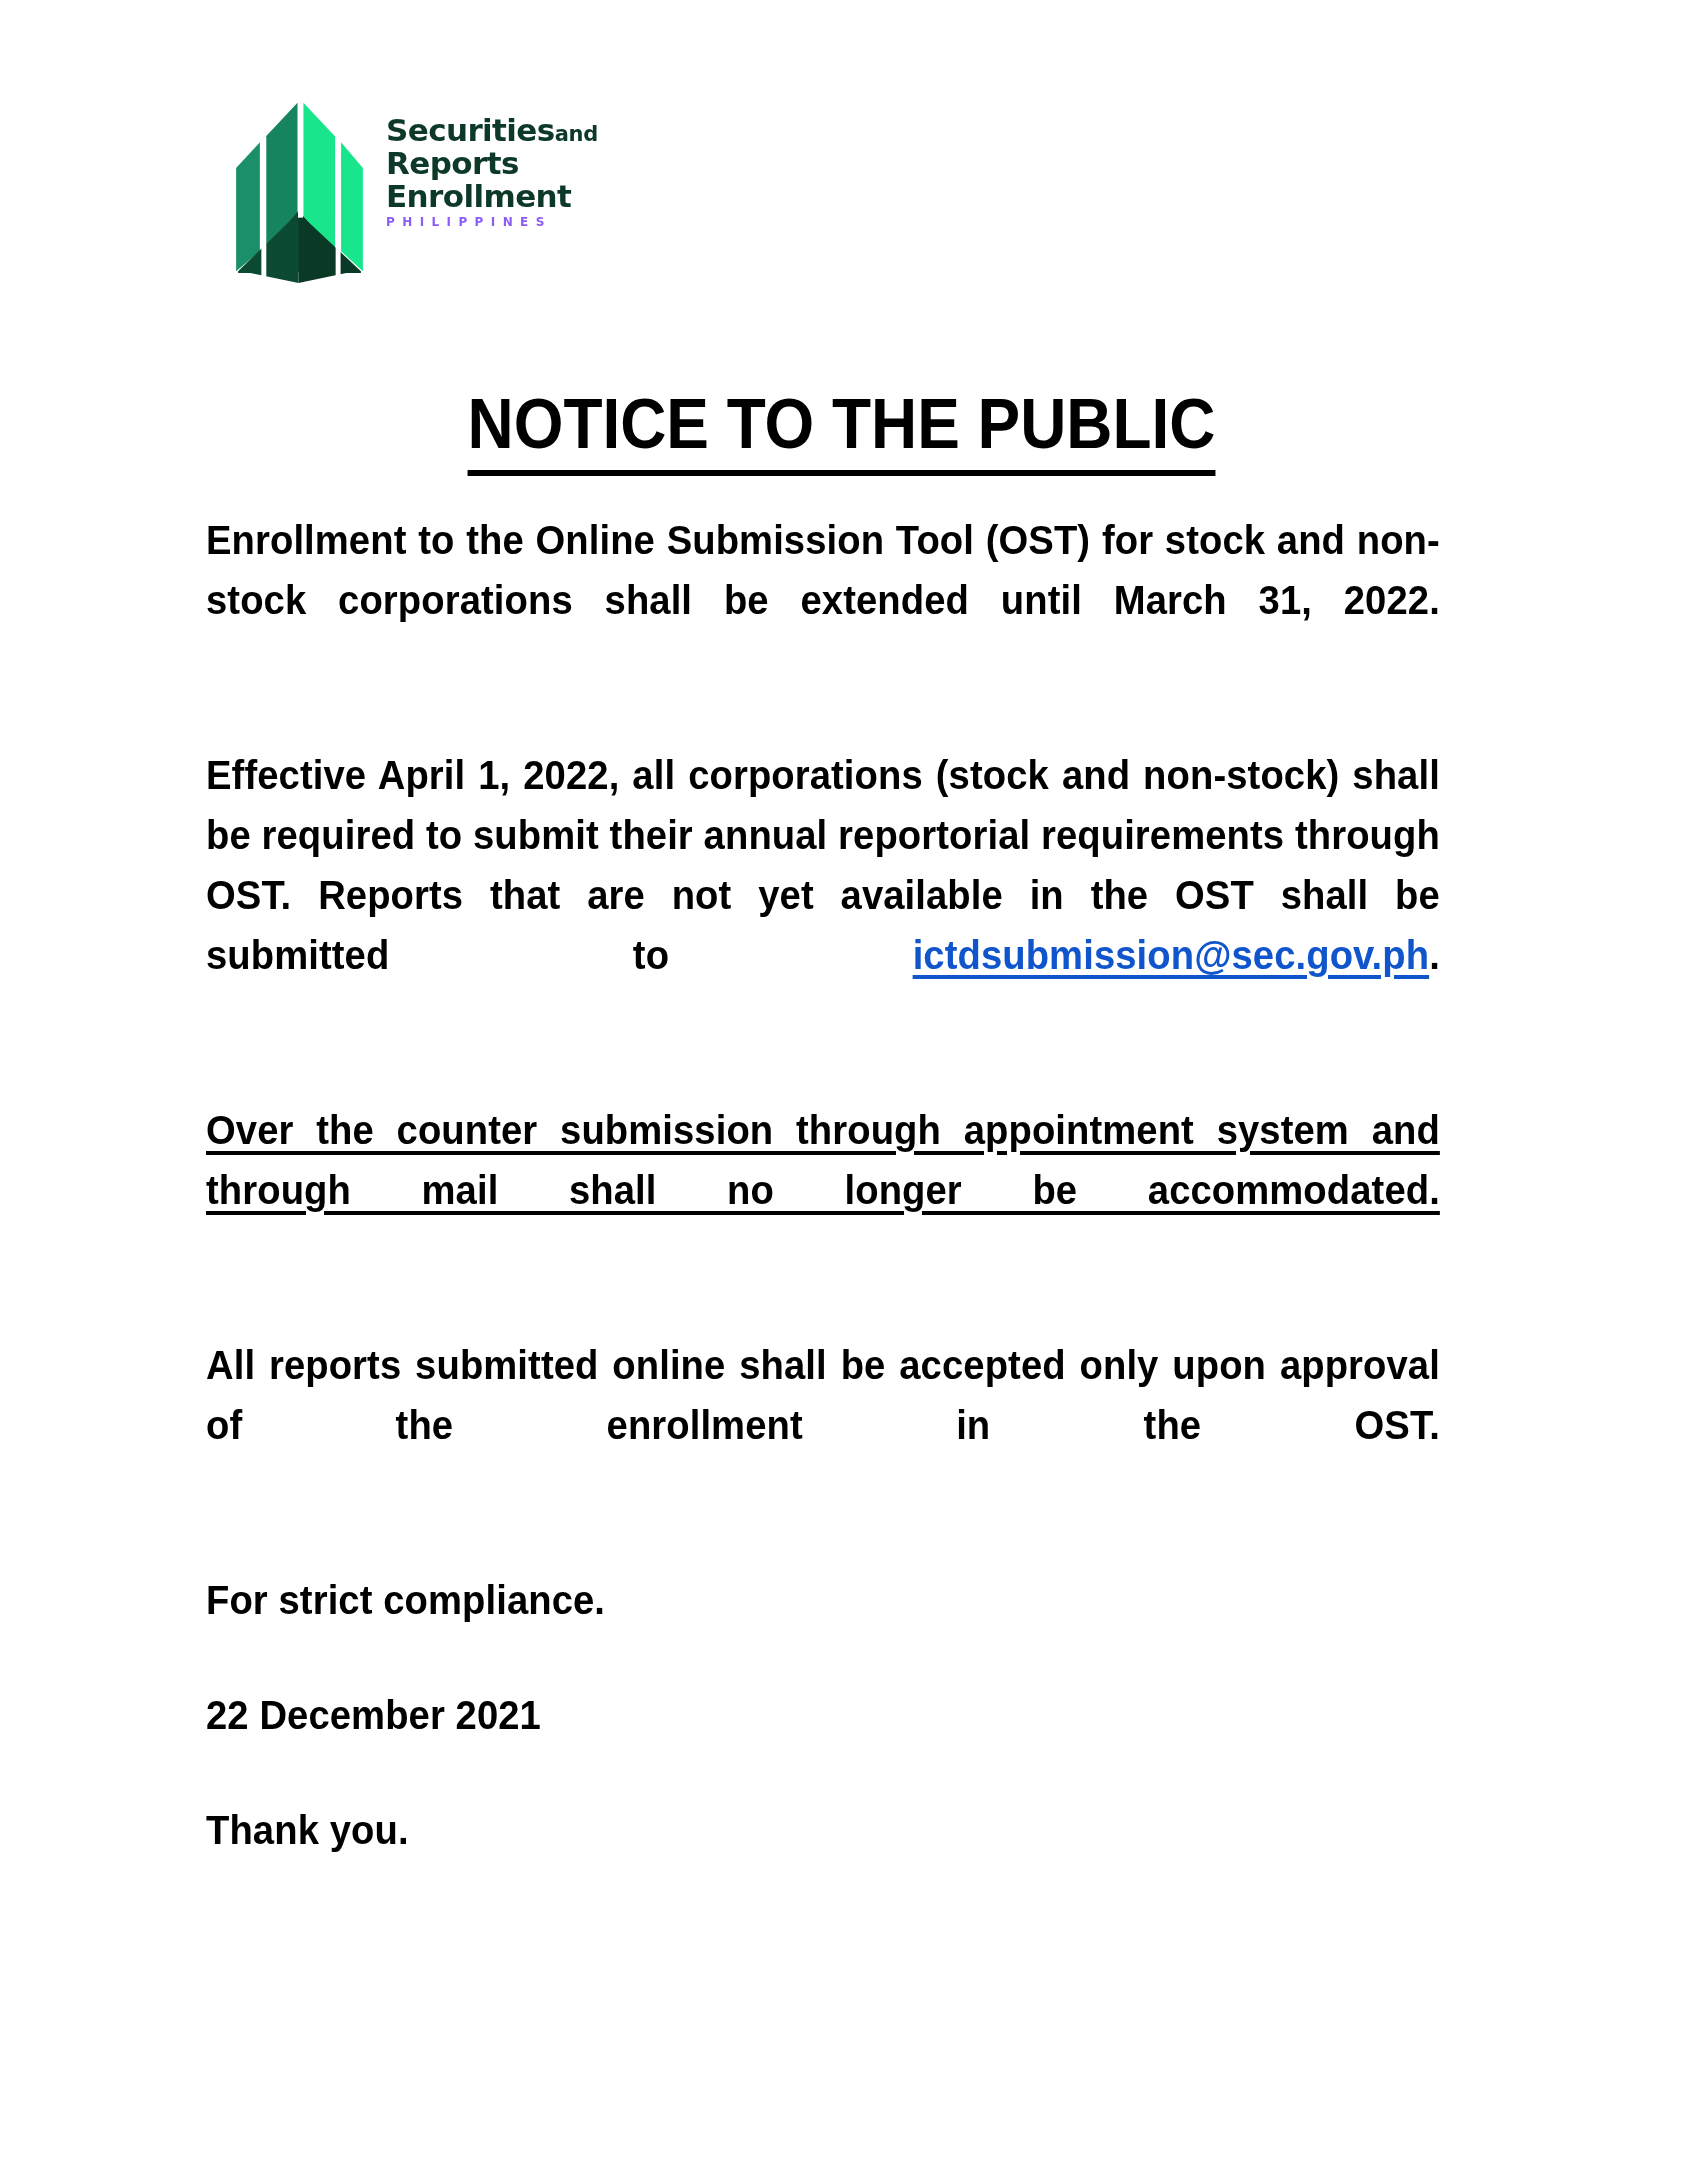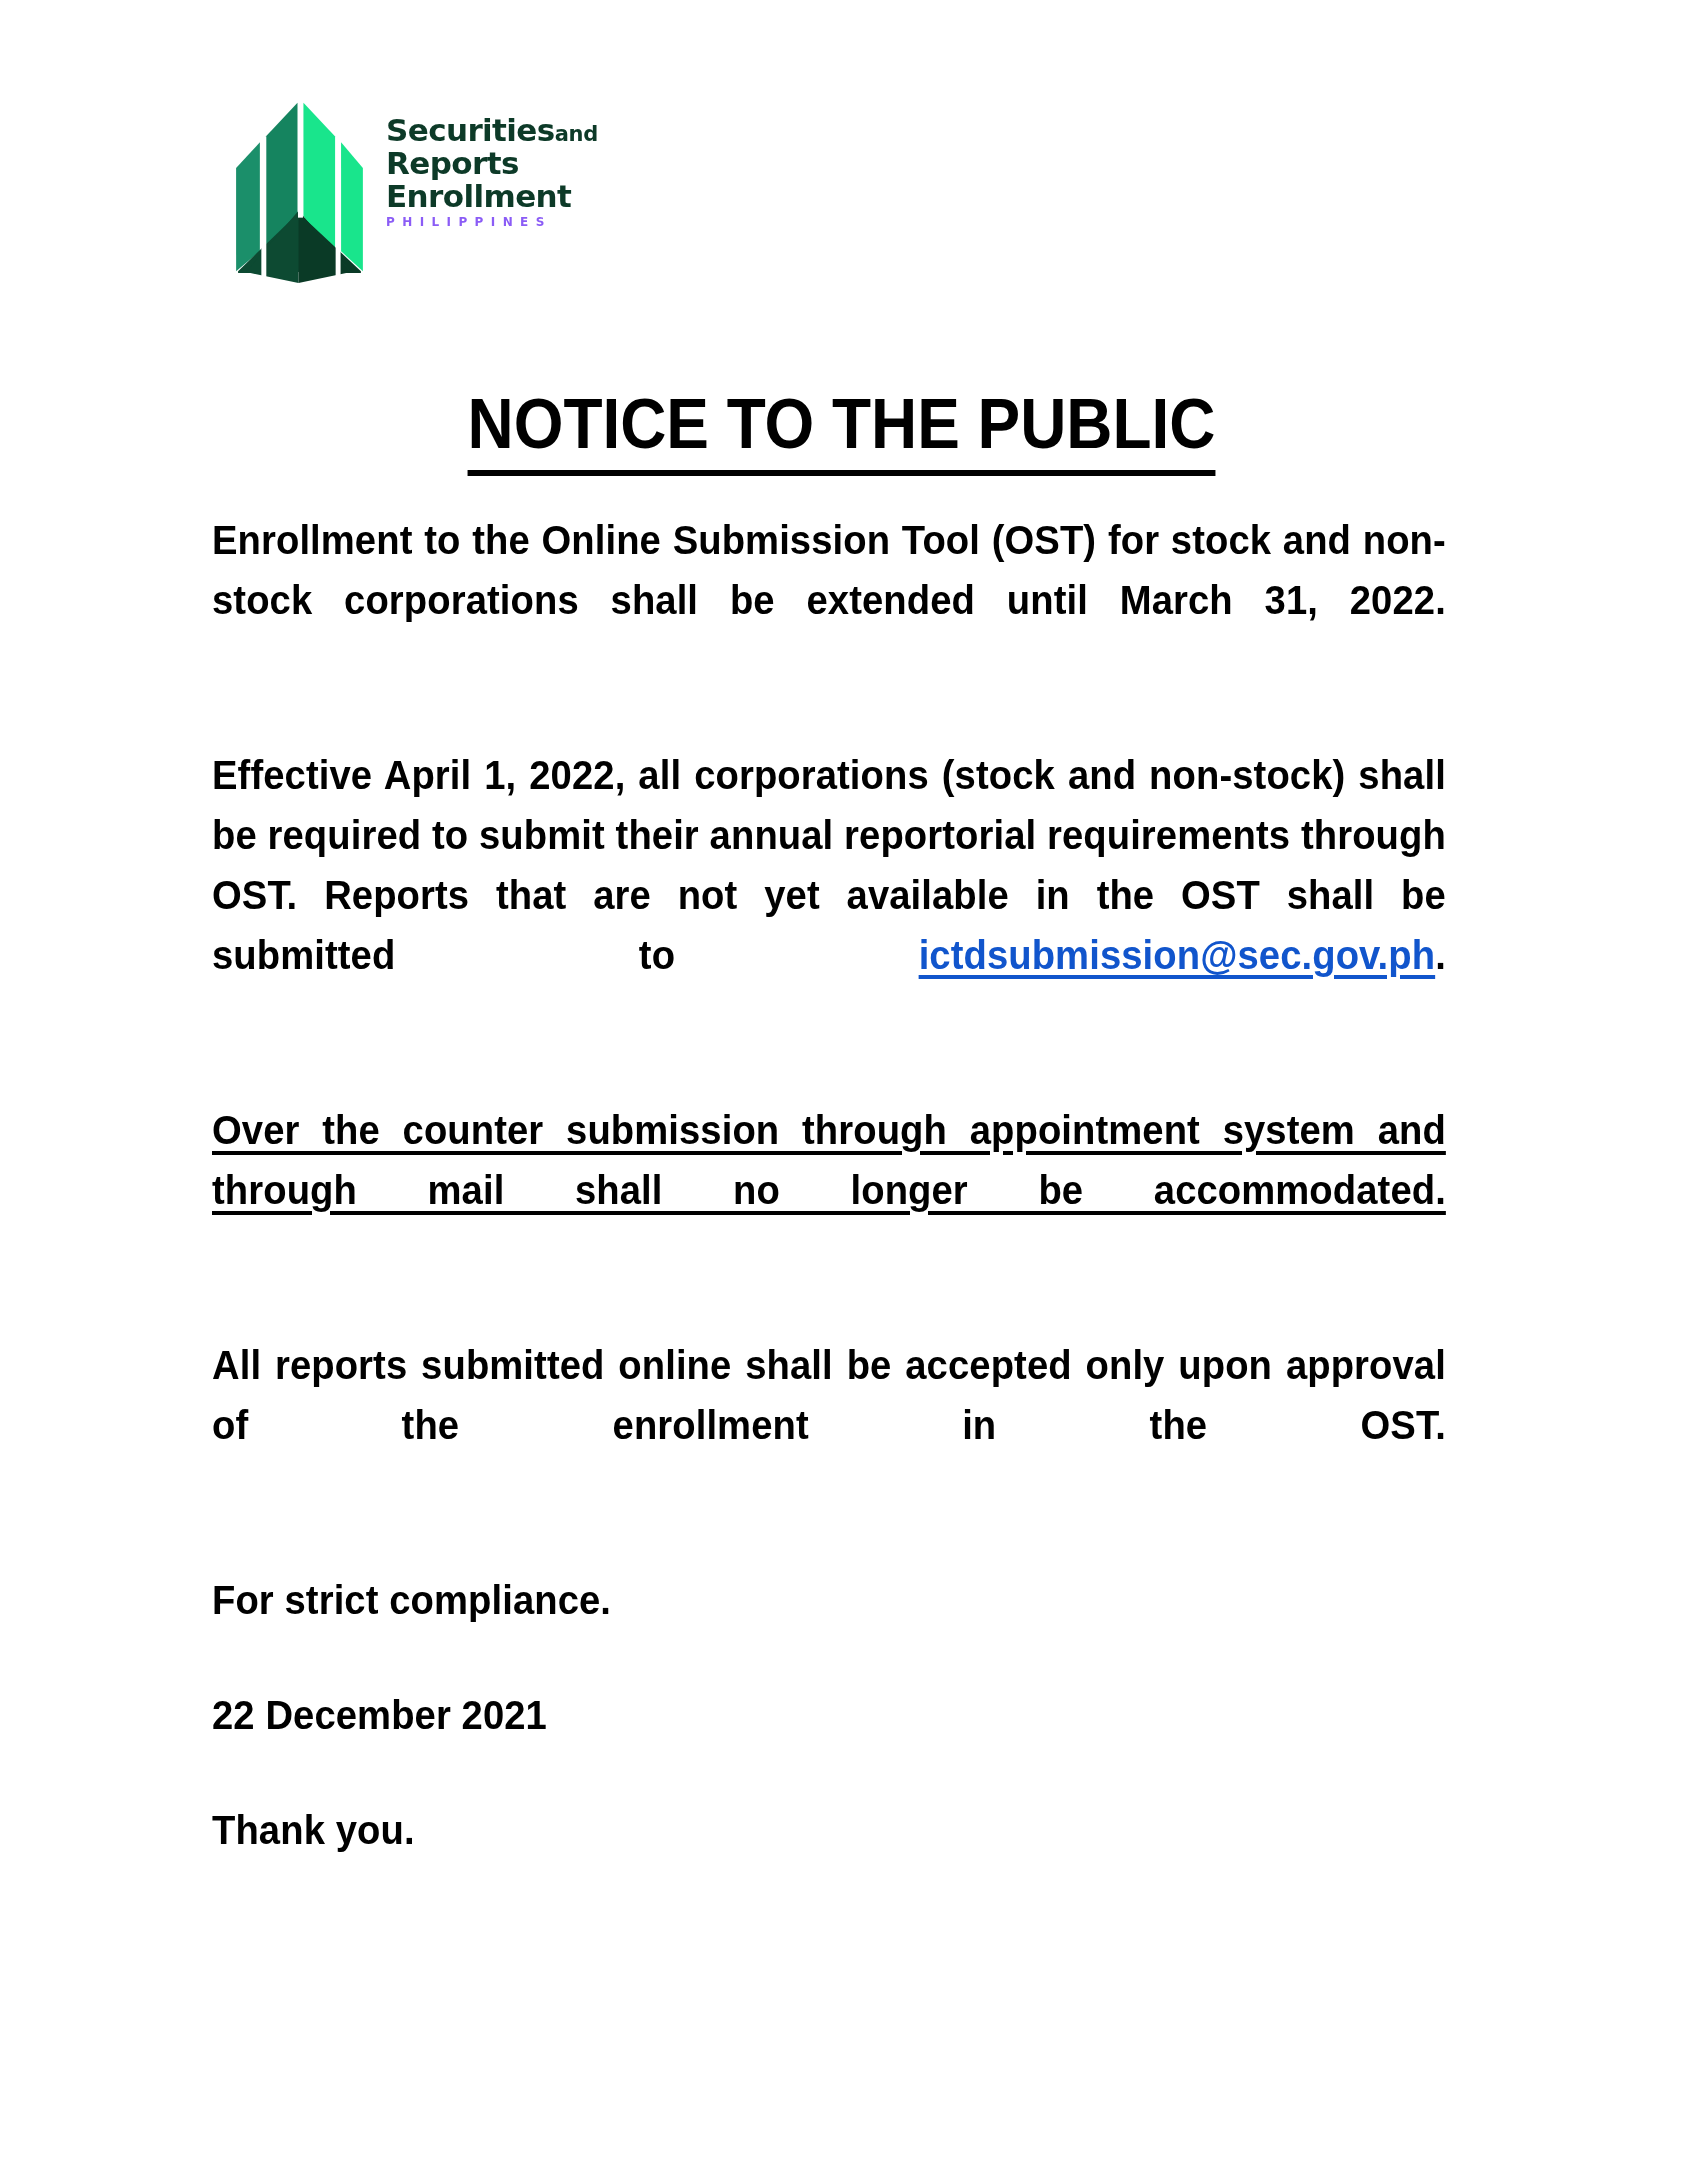--- a/index.html
+++ b/index.html
@@ -84,21 +84,21 @@
   .notice-title span {
     border-bottom: 6px solid #000000;
     padding-bottom: 8px;
     display: inline-block;
     line-height: 1.08;
   }
 
   
   .body-area {
     position: absolute;
-    left: 212px;
+    left: 206px;
     top: 510px;
     width: 1292px;
   }
   .para {
     font-family: "Liberation Sans Narrow", "Liberation Sans", sans-serif;
     font-weight: bold;
     font-size: 40px;
     line-height: 60px;
     color: #000000;
     text-align: justify;

